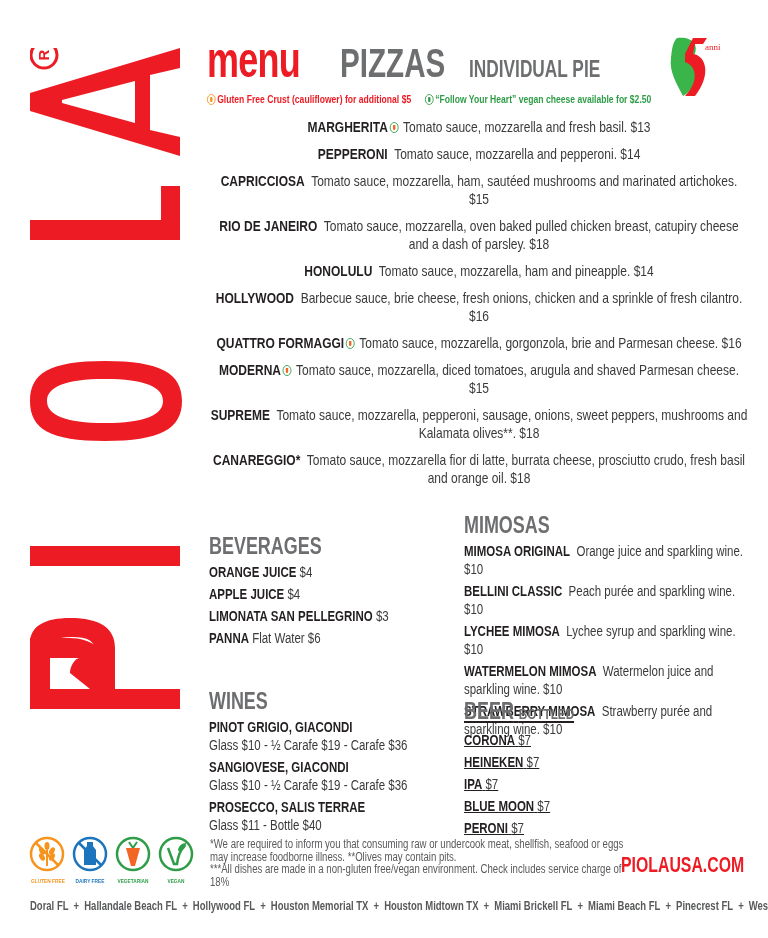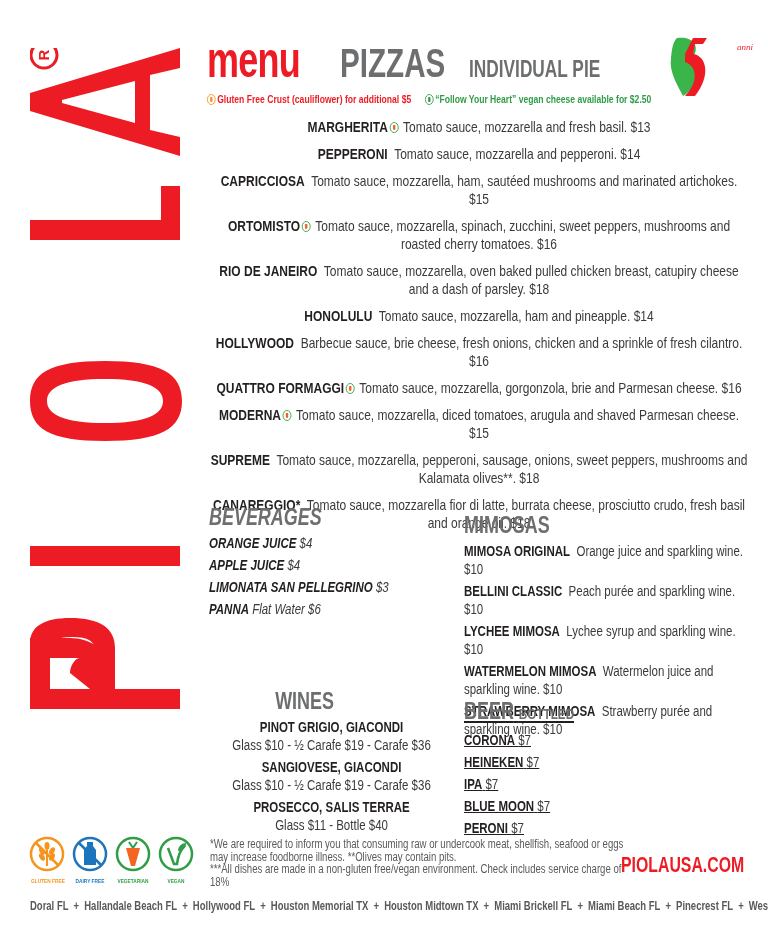--- a/index.html
+++ b/index.html
@@ -25,43 +25,43 @@
   .h-note.gf { left: 0; color: #f7941d; }
   .h-note.vg { left: 218px; color: #2f9d47; }
   .mini-badge { display: inline-block; width: 11px; height: 11px; border-radius: 50%; border: 1.2px solid currentColor;
     vertical-align: -2px; margin-right: 2px; position: relative; }
   .mini-badge::after { content: ""; position: absolute; left: 3px; top: 2px; width: 3px; height: 5px; background: currentColor; border-radius: 1px; }
   .gf-note-text { color: #ed1c24; }
   .vg-note-text { color: #2f9d47; }
 
   
   #anni-logo { position: absolute; left: 663px; top: 32px; width: 70px; height: 70px; }
-  #anni-logo .anni { position: absolute; left: 42px; top: 10px; font-family: "Liberation Serif", serif; font-style: italic; font-size: 9px; color: #ed1c24; margin-left: 32px; }
+  #anni-logo .anni { position: absolute; left: 42px; top: 10px; font-family: "Liberation Serif", serif; font-size: 9px; color: #ed1c24; }
 
   
   #pizza-list { position: absolute; left: 209px; top: 118px; width: 540px; text-align: center; }
   .pizza-item { font-size: 15px; line-height: 18px; margin-bottom: 9px; color: #3b3a3b; }
   .pizza-item .inner { display: block; transform: scaleX(0.8); transform-origin: left top; width: 125%; }
   .pizza-item .name { font-weight: 700; color: #231f20; }
   .veg-dot { display: inline-block; width: 11px; height: 11px; border-radius: 50%; border: 1.3px solid #2f9d47; position: relative;
     vertical-align: -1px; margin: 0 2px 0 2px; }
   .veg-dot::after { content: ""; position: absolute; left: 3px; top: 2px; width: 3px; height: 5px; background: #f26522; border-radius: 1px 1px 3px 3px; }
 
   
   .section { position: absolute; }
   .section-title { font-size: 23px; font-weight: 700; color: #6d6e70; line-height: 26px; white-space: nowrap;
     transform: scaleX(0.78); transform-origin: left top; }
   .section-title .sub { font-size: 15px; }
   .row { font-size: 14px; line-height: 18px; color: #3b3a3b; margin-top: 4px; }
   .row .inner { display: block; transform: scaleX(0.82); transform-origin: left top; width: 122%; }
   .row .name { font-weight: 700; color: #231f20; }
   .row .line2 { display: block; }
 
-  #beverages { left: 209px; top: 504px; width: 245px; font-style: italic; }
-  #wines { left: 209px; top: 688px; width: 245px; text-align: center; }
+  #beverages { left: 209px; top: 533px; width: 245px; }
+  #wines { left: 209px; top: 688px; width: 245px; }
   #mimosas { left: 464px; top: 512px; width: 290px; }
   #beer { left: 464px; top: 698px; width: 290px; text-decoration: underline; }
 
   
   #diet-icons { position: absolute; left: 27px; top: 836px; width: 170px; height: 50px; display: flex; gap: 3px; }
   .diet { width: 40px; text-align: center; }
   .diet .circle { width: 36px; height: 36px; margin: 0 auto; }
   .diet .lbl { font-size: 6px; font-weight: 700; margin-top: 2px; white-space: nowrap; transform: scaleX(0.8); }
 
   
@@ -125,23 +125,20 @@
 
 <div id="pizza-list">
   <div class="pizza-item">
       <span class="inner"><span class="name">MARGHERITA</span><span class="veg-dot"></span> <span>Tomato sauce, mozzarella and fresh basil. $13</span></span>
     </div>
   <div class="pizza-item">
       <span class="inner"><span class="name">PEPPERONI</span>&nbsp; <span>Tomato sauce, mozzarella and pepperoni. $14</span></span>
     </div>
   <div class="pizza-item">
       <span class="inner"><span class="name">CAPRICCIOSA</span>&nbsp; <span>Tomato sauce, mozzarella, ham, sautéed mushrooms and marinated artichokes. $15</span></span>
-    </div>
-  <div class="pizza-item">
-      <span class="inner"><span class="name">ORTOMISTO</span><span class="veg-dot"></span> <span>Tomato sauce, mozzarella, spinach, zucchini, sweet peppers, mushrooms and roasted cherry tomatoes. $16</span></span>
     </div>
   <div class="pizza-item">
       <span class="inner"><span class="name">RIO DE JANEIRO</span>&nbsp; <span>Tomato sauce, mozzarella, oven baked pulled chicken breast, catupiry cheese and a dash of parsley. $18</span></span>
     </div>
   <div class="pizza-item">
       <span class="inner"><span class="name">HONOLULU</span>&nbsp; <span>Tomato sauce, mozzarella, ham and pineapple. $14</span></span>
     </div>
   <div class="pizza-item">
       <span class="inner"><span class="name">HOLLYWOOD</span>&nbsp; <span>Barbecue sauce, brie cheese, fresh onions, chicken and a sprinkle of fresh cilantro. $16</span></span>
     </div>

